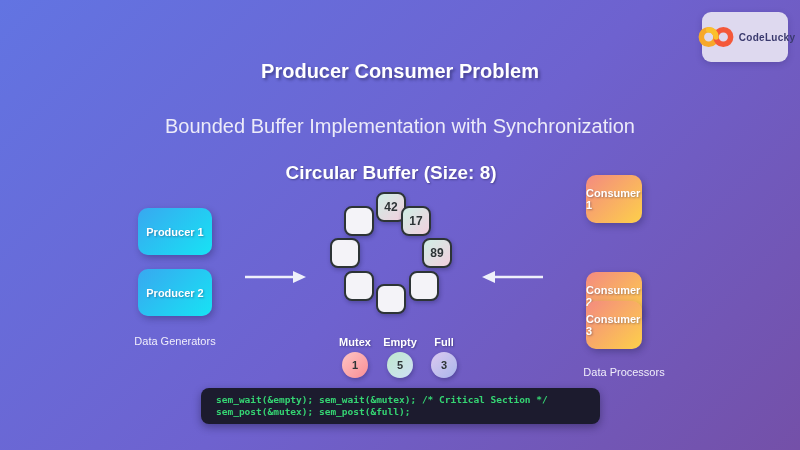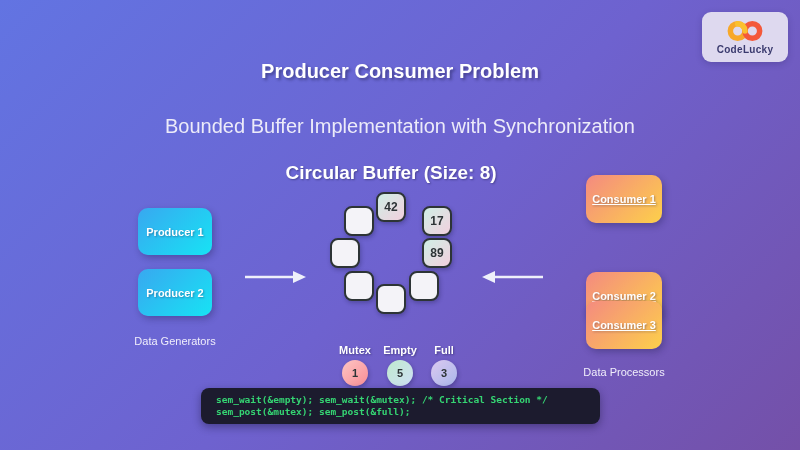--- a/index.html
+++ b/index.html
@@ -11,21 +11,21 @@
     width: 800px; height: 450px;
     background: linear-gradient(135deg, #6274e2 0%, #6e62cf 52%, #7450a8 100%);
   }
 
   
   .logo-card {
     position: absolute; left: 702px; top: 12px;
     width: 86px; height: 50px;
     background: #ded9ef;
     border-radius: 9px;
-    display: flex; flex-direction: column; align-items: center; justify-content: center;
+    display: flex; flex-direction: row; align-items: center; justify-content: center;
     gap: 2px;
     box-shadow: 0 2px 6px rgba(40,30,90,.25);
   }
   .logo-card svg { display: block; }
   .logo-brand {
     font-size: 10px; font-weight: bold; color: #3a3a6e; letter-spacing: .3px;
   }
 
   
   .page-title {
@@ -64,38 +64,37 @@
     color: #ffffff; font-size: 11px; font-weight: bold;
     border-radius: 10px;
     text-shadow: 1px 1px 2px rgba(20,20,60,.35);
     box-shadow: 2px 3px 7px rgba(20,20,60,.3);
   }
   .producer {
     left: 138px; width: 74px; height: 47px;
     background: linear-gradient(135deg, #38a8f0 0%, #17e3f4 100%);
   }
   .consumer {
-    left: 586px; width: 76px; height: 48px;
+    left: 586px; width: 56px; height: 48px;
     background: linear-gradient(135deg, #f48a80 0%, #fdd04a 100%);
-    text-decoration: underline;
   }
   .caption {
     position: absolute; color: #f0eefb; font-size: 11px; text-align: center;
   }
   .caption.generators { left: 123px; top: 335px; width: 104px; }
   .caption.processors { left: 572px; top: 366px; width: 104px; }
 
   
   .arrow { position: absolute; }
   .arrow-left  { left: 243px; top: 269px; }
   .arrow-right { left: 481px; top: 269px; }
 
   
   .sem {
-    position: absolute; width: 54px; top: 344px;
+    position: absolute; width: 54px; top: 336px;
     display: flex; flex-direction: column; align-items: center; gap: 4px;
   }
   .sem-mutex { left: 328px; }
   .sem-empty { left: 373px; }
   .sem-full  { left: 417px; }
   .sem-label {
     color: #ffffff; font-size: 11px; font-weight: bold;
     text-shadow: 1px 1px 2px rgba(20,20,60,.4);
   }
   .sem-circle {
@@ -137,21 +136,21 @@
     </span>
     <span class="logo-brand">CodeLucky</span>
   </div>
 
   <div class="page-title">Producer Consumer Problem</div>
   <div class="page-subtitle">Bounded Buffer Implementation with Synchronization</div>
 
   <div class="buffer-title">Circular Buffer (Size: 8)</div>
 
   <div class="cell filled" style="left:376px;   top:192px;">42</div>
-  <div class="cell filled" style="left:422px; top:205.5px;">17</div>
+  <div class="cell filled" style="left:401px; top:205.5px;">17</div>
   <div class="cell filled" style="left:422px;   top:238px;">89</div>
   <div class="cell empty" style="left:408.5px; top:270.5px;"></div>
   <div class="cell empty" style="left:376px;   top:284px;"></div>
   <div class="cell empty" style="left:343.5px; top:270.5px;"></div>
   <div class="cell empty" style="left:330px;   top:238px;"></div>
   <div class="cell empty" style="left:343.5px; top:205.5px;"></div>
 
   <div class="node producer" style="top:208px;">Producer 1</div>
   <div class="node producer" style="top:269px;">Producer 2</div>
   <div class="caption generators">Data Generators</div>

